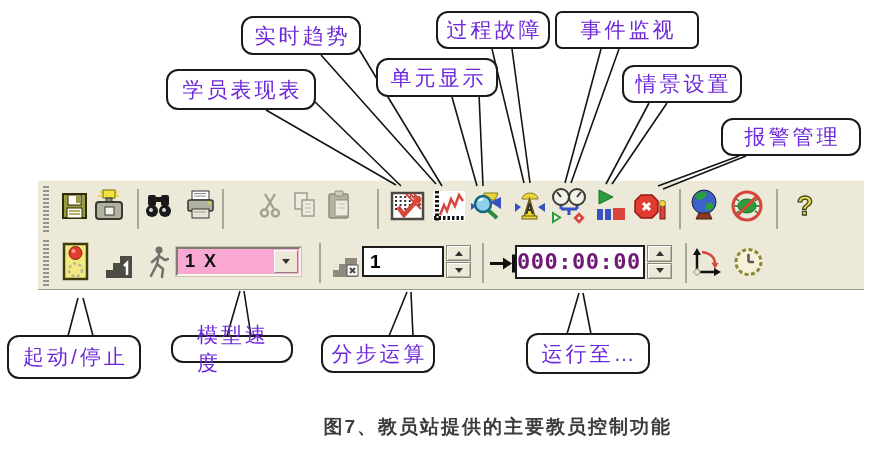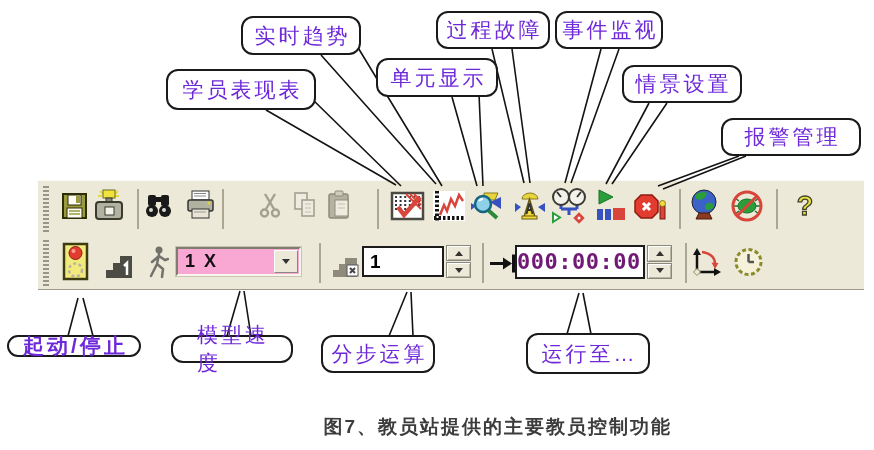--- a/index.html
+++ b/index.html
@@ -358,30 +358,30 @@
   </div>
   <div class="callout" style="left:241px;top:16px;width:120px;height:39px;">
     <span>实时趋势</span>
   </div>
   <div class="callout" style="left:376px;top:58px;width:122px;height:39px;">
     <span>单元显示</span>
   </div>
   <div class="callout" style="left:436px;top:11px;width:114px;height:38px;">
     <span>过程故障</span>
   </div>
-  <div class="callout" style="left:555px;top:11px;width:108px;height:38px;">
+  <div class="callout" style="left:555px;top:11px;width:144px;height:38px;border-radius:7px;">
     <span>事件监视</span>
   </div>
   <div class="callout" style="left:622px;top:65px;width:120px;height:38px;">
     <span>情景设置</span>
   </div>
   <div class="callout" style="left:721px;top:118px;width:140px;height:38px;">
     <span>报警管理</span>
   </div>
-  <div class="callout" style="left:7px;top:335px;width:134px;height:22px;font-weight:bold;">
+  <div class="callout" style="left:7px;top:335px;width:134px;height:44px;">
     <span>起动/停止</span>
   </div>
   <div class="callout" style="left:171px;top:335px;width:122px;height:28px;padding-left:24px;">
     <span>模型速度</span>
   </div>
   <div class="callout" style="left:321px;top:335px;width:114px;height:38px;">
     <span>分步运算</span>
   </div>
   <div class="callout" style="left:526px;top:333px;width:124px;height:41px;">
     <span>运行至…</span>

